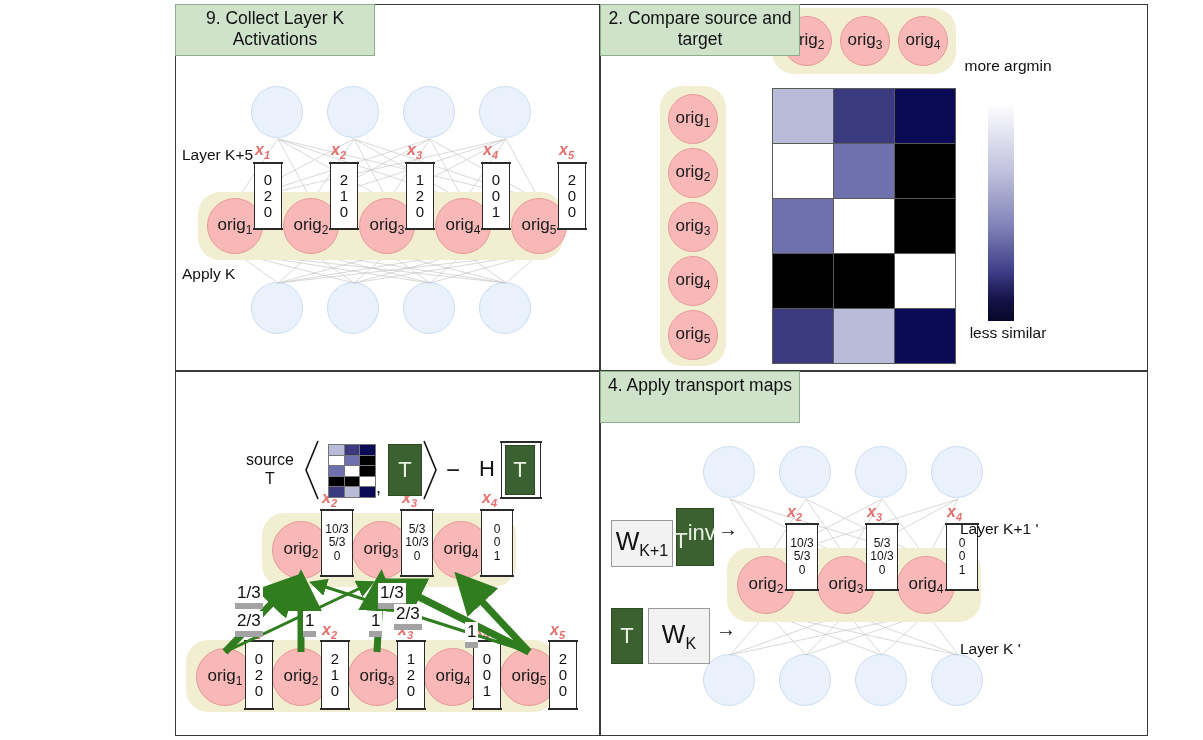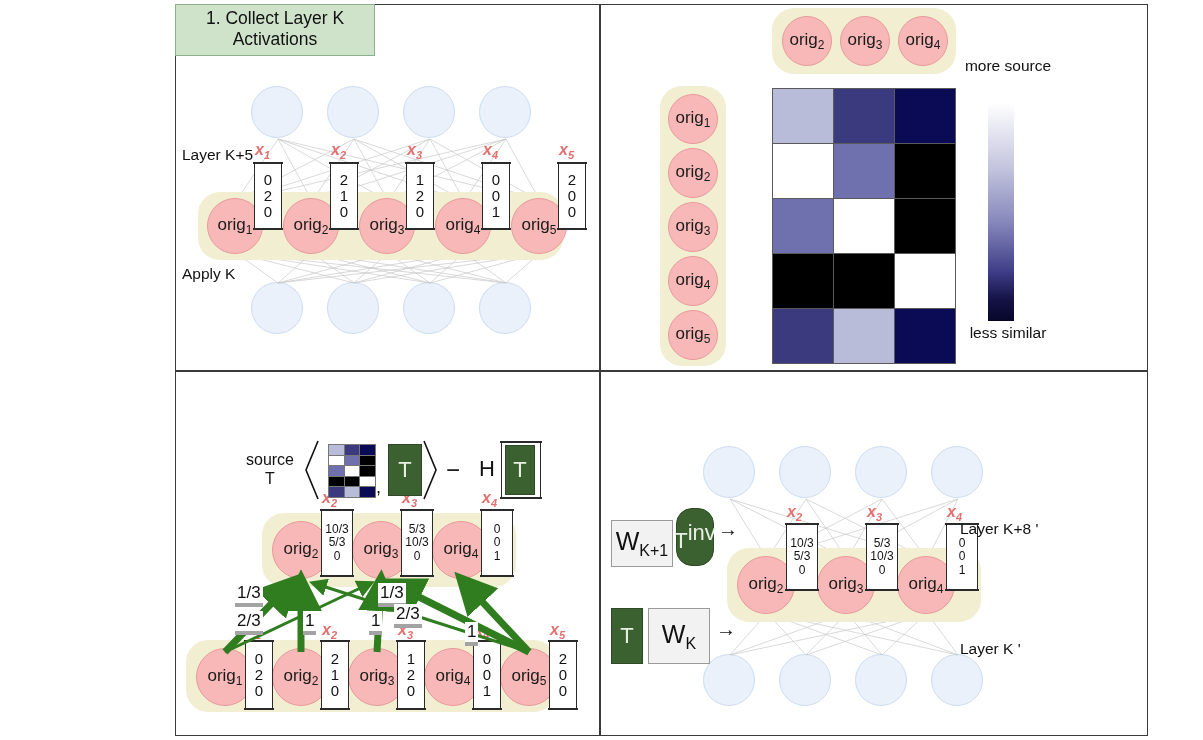--- a/index.html
+++ b/index.html
@@ -59,21 +59,21 @@
   .greyvar{position:absolute;background:#f2f2f2;border:1.4px solid #9a9a9a;
            display:flex;align-items:center;justify-content:center;z-index:15;box-sizing:border-box;}
   .greyvar span{font-size:25px;color:#111;}
   .greyvar span sub{font-size:16px;}
   .sym{position:absolute;font-size:24px;color:#111;z-index:14;}
 
   .minihm{position:absolute;display:grid;gap:0.8px;background:#777;z-index:15;border:0.8px solid #777;}
   .minihm div{width:100%;height:100%;}
 
   .flabel{position:absolute;z-index:20;font-size:17px;color:#111;background:#fff;
-          padding:0 2px;border-bottom:4px solid #a3a3a3;white-space:nowrap;}
+          padding:0 2px;border-bottom:6px solid #a3a3a3;white-space:nowrap;}
   .supsm{font-size:12px;vertical-align:super;}
 </style>
 </head>
 <body>
 
 <div id="root">
 
   <div class="panel" id="panel1">
     <svg class="wires" width="425" height="367">
       <g id="p1wires" stroke="#c9c9c9" stroke-width="0.7" fill="none">
@@ -113,21 +113,21 @@
           <line x1="288" y1="248" x2="254" y2="278"></line>
           <line x1="364" y1="248" x2="254" y2="278"></line>
           <line x1="60" y1="248" x2="330" y2="278"></line>
           <line x1="136" y1="248" x2="330" y2="278"></line>
           <line x1="212" y1="248" x2="330" y2="278"></line>
           <line x1="288" y1="248" x2="330" y2="278"></line>
           <line x1="364" y1="248" x2="330" y2="278"></line>
         </g>
     </svg>
   </div>
-  <div class="ptitle" id="t1">1. Collect Layer K Activations</div>
+  <div class="ptitle" id="t1">9. Collect Layer K Activations</div>
 
   <div class="layername" style="left:182px;top:146px;">
     <span>Layer K+5</span>
   </div>
   <div class="layername" style="left:182px;top:265px;">
     <span>Apply K</span>
   </div>
 
   <div class="layerband" id="p1band" style="left:198px;top:192px;width:365px;height:68px;"></div>
   <div id="p1nodes">
@@ -180,20 +180,21 @@
       <div class="node node-blue" style="left:327px;top:86px;width:52px;height:52px;"></div>
       <div class="node node-blue" style="left:403px;top:86px;width:52px;height:52px;"></div>
       <div class="node node-blue" style="left:479px;top:86px;width:52px;height:52px;"></div>
       <div class="node node-blue" style="left:251px;top:282px;width:52px;height:52px;"></div>
       <div class="node node-blue" style="left:327px;top:282px;width:52px;height:52px;"></div>
       <div class="node node-blue" style="left:403px;top:282px;width:52px;height:52px;"></div>
       <div class="node node-blue" style="left:479px;top:282px;width:52px;height:52px;"></div>
     </div>
 
   <div class="panel" id="panel2"></div>
+  <div class="ptitle" id="t2">2. Compare source and target</div>
 
   <div class="layerband" id="p2rowband" style="left:772px;top:8px;width:184px;height:66px;"></div>
   <div class="layerband" id="p2colband" style="left:660px;top:86px;width:66px;height:280px;"></div>
   <div id="p2targets">
       <div class="node node-pink" style="left:782px;top:16px;width:50px;height:50px;">
         <span class="lbl">orig<sub>2</sub></span>
       </div>
       <div class="node node-pink" style="left:840px;top:16px;width:50px;height:50px;">
         <span class="lbl">orig<sub>3</sub></span>
       </div>
@@ -231,21 +232,21 @@
       <div style="background:#000000;" title="orig3 / orig4"></div>
       <div style="background:#000000;" title="orig4 / orig2"></div>
       <div style="background:#000000;" title="orig4 / orig3"></div>
       <div style="background:#ffffff;" title="orig4 / orig4"></div>
       <div style="background:#3b3a7e;" title="orig5 / orig2"></div>
       <div style="background:#b8bcd9;" title="orig5 / orig3"></div>
       <div style="background:#0a0a55;" title="orig5 / orig4"></div>
     </div>
 
   <div class="cbtext" style="left:962px;top:57px;width:92px;">
-    <span>more source</span>
+    <span>more argmin</span>
   </div>
   <div class="cbar" style="left:988px;top:103px;width:26px;height:218px;"></div>
   <div class="cbtext" style="left:962px;top:324px;width:92px;">
     <span>less similar</span>
   </div>
 
   <div class="panel" id="panel3"></div>
 
   <div class="argmin" style="left:238px;top:450px;width:64px;">
     <div>source</div>
@@ -408,32 +409,33 @@
           <line x1="326" y1="241" x2="205" y2="283"></line>
           <line x1="166" y1="241" x2="281" y2="283"></line>
           <line x1="246" y1="241" x2="281" y2="283"></line>
           <line x1="326" y1="241" x2="281" y2="283"></line>
           <line x1="166" y1="241" x2="357" y2="283"></line>
           <line x1="246" y1="241" x2="357" y2="283"></line>
           <line x1="326" y1="241" x2="357" y2="283"></line>
         </g>
     </svg>
   </div>
+  <div class="ptitle" id="t4">4. Apply transport maps</div>
 
   <div class="layername" style="left:960px;top:520px;">
-    <span>Layer K+8 '</span>
+    <span>Layer K+1 '</span>
   </div>
   <div class="layername" style="left:960px;top:640px;">
     <span>Layer K '</span>
   </div>
 
   <div class="greyvar" style="left:611px;top:520px;width:62px;height:47px;">
     <span><span>W</span><sub>K+1</sub></span>
   </div>
-  <div class="greenbox" style="left:676px;top:508px;width:38px;height:58px;border-radius:16px;">
+  <div class="greenbox" style="left:676px;top:508px;width:38px;height:58px;">
     <span><span>T</span><span class="supsm">inv</span></span>
   </div>
   <div class="sym" style="left:718px;top:518px;font-size:20px;">→</div>
 
   <div class="greenbox" style="left:611px;top:608px;width:32px;height:56px;">
     <span class="sm">T</span>
   </div>
   <div class="greyvar" style="left:648px;top:608px;width:62px;height:56px;">
     <span><span>W</span><sub>K</sub></span>
   </div>

